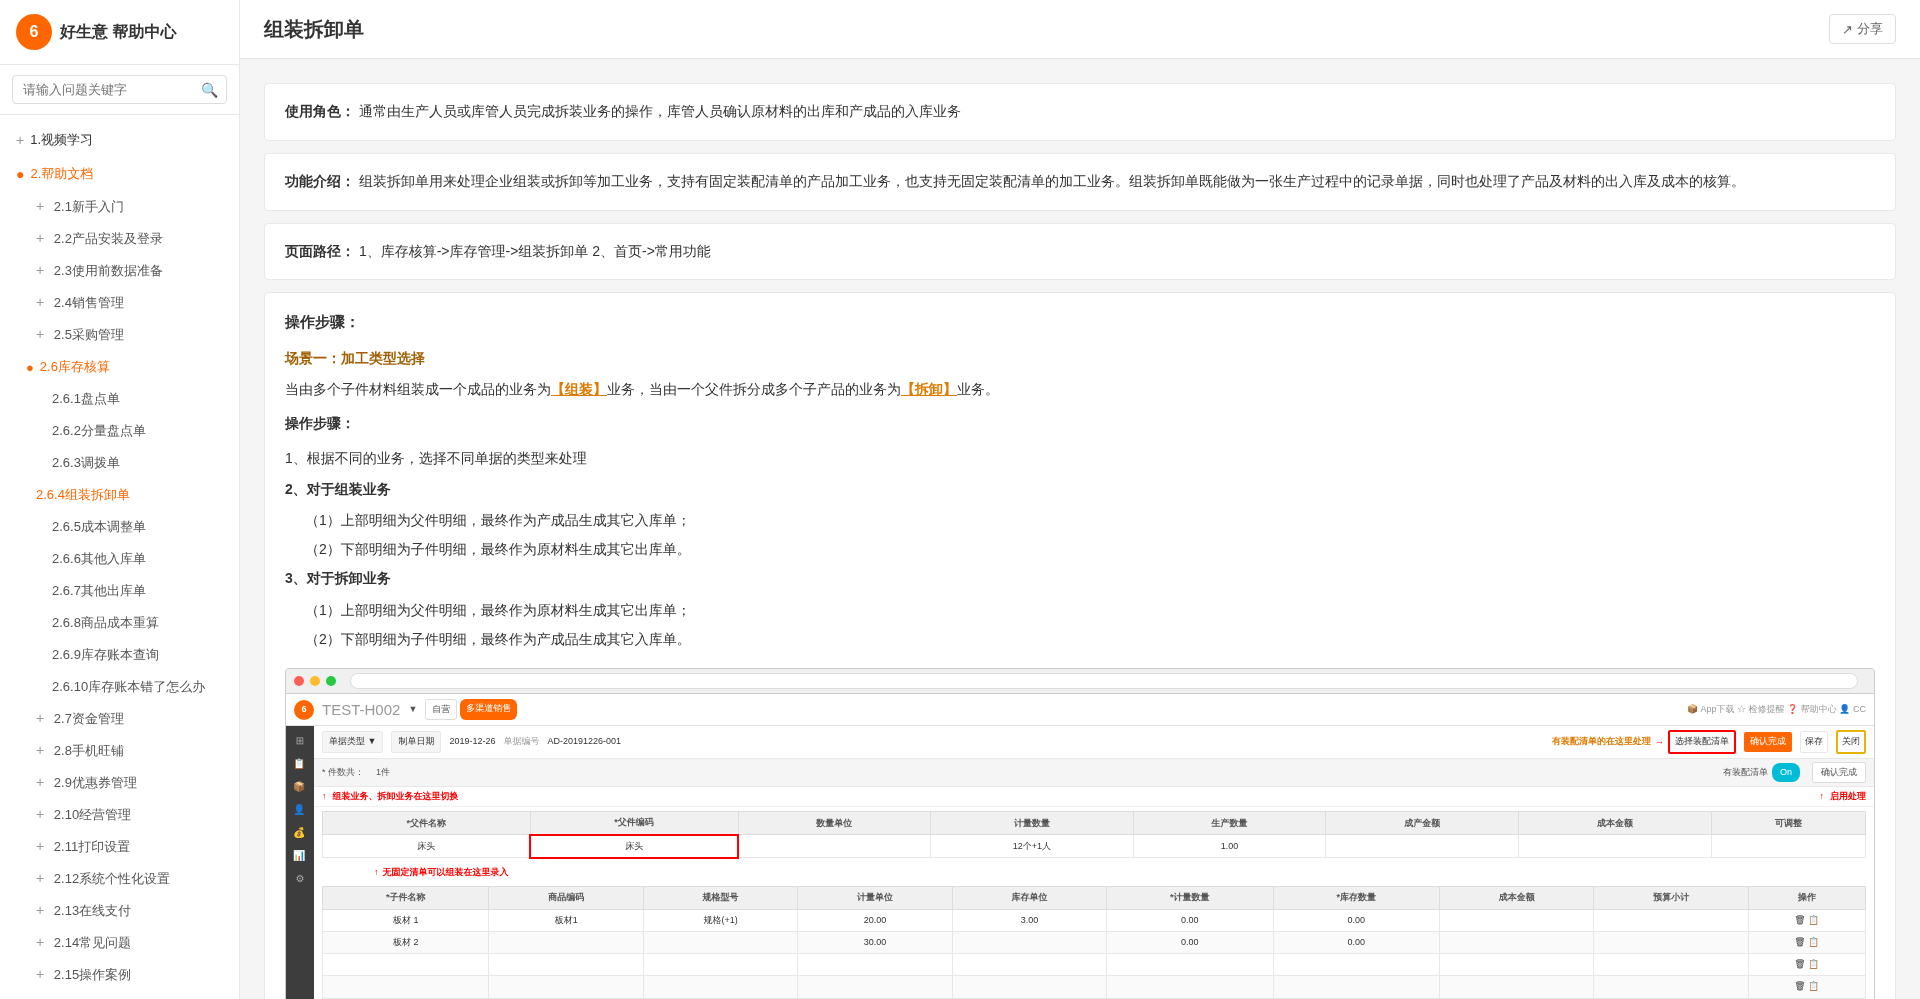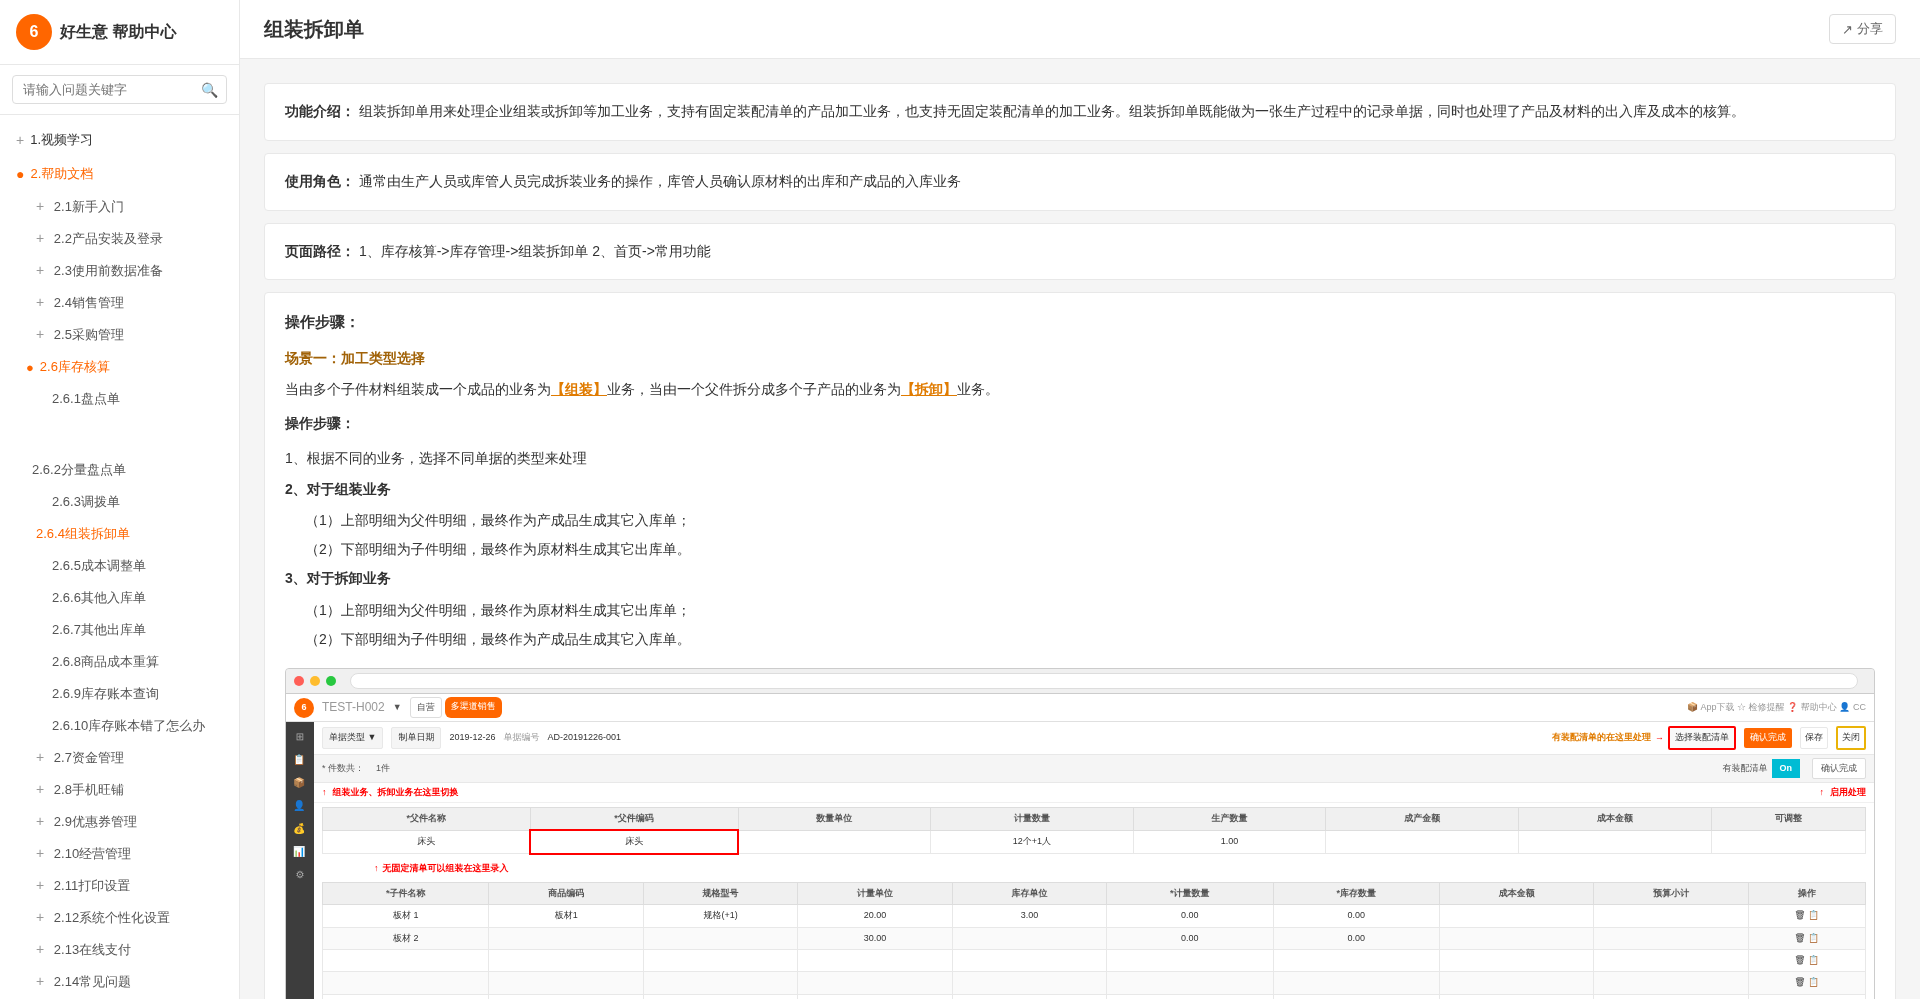--- a/index.html
+++ b/index.html
@@ -101,21 +101,21 @@
         </div>
 
         <div class="nav-sub-group-title active" style="color:#f60;">
           <span style="color:#f60;margin-right:6px;">●</span>
           <span>2.6库存核算</span>
         </div>
         <div style="padding-left:0;">
           <div class="nav-sub-item" style="padding-left:52px;">
             <span>2.6.1盘点单</span>
           </div>
-          <div class="nav-sub-item" style="padding-left:32px;margin-top:39px;">
+          <div class="nav-sub-item" style="padding-left:52px;">
             <span>2.6.2分量盘点单</span>
           </div>
           <div class="nav-sub-item" style="padding-left:52px;">
             <span>2.6.3调拨单</span>
           </div>
           <div class="nav-sub-item active" style="color:#f60;">
             <span>2.6.4组装拆卸单</span>
           </div>
           <div class="nav-sub-item" style="padding-left:52px;">
             <span>2.6.5成本调整单</span>
@@ -181,27 +181,27 @@
   <div class="main-header">
     <h1 class="main-title">组装拆卸单</h1>
     <button class="share-btn">
       <span>↗</span>
       <span>分享</span>
     </button>
   </div>
   <div class="main-content">
 
     <div class="content-card">
+      <span class="label bold">使用角色：</span>
+      <span>通常由生产人员或库管人员完成拆装业务的操作，库管人员确认原材料的出库和产成品的入库业务</span>
+    </div>
+
+    <div class="content-card">
       <span class="label bold">功能介绍：</span>
       <span>组装拆卸单用来处理企业组装或拆卸等加工业务，支持有固定装配清单的产品加工业务，也支持无固定装配清单的加工业务。组装拆卸单既能做为一张生产过程中的记录单据，同时也处理了产品及材料的出入库及成本的核算。</span>
-    </div>
-
-    <div class="content-card">
-      <span class="label bold">使用角色：</span>
-      <span>通常由生产人员或库管人员完成拆装业务的操作，库管人员确认原材料的出库和产成品的入库业务</span>
     </div>
 
     <div class="content-card">
       <span class="label bold">页面路径：</span>
       <span>1、库存核算-&gt;库存管理-&gt;组装拆卸单  2、首页-&gt;常用功能</span>
     </div>
 
     <div class="content-card">
       <div class="section-title">操作步骤：</div>
       <div class="section-sub-title">场景一：加工类型选择</div>
@@ -221,21 +221,21 @@
 
         <div style="background:#f0f0f0;border-bottom:1px solid #ccc;padding:4px 8px;display:flex;align-items:center;gap:6px;">
           <div style="width:10px;height:10px;background:#ff5f57;border-radius:50%;"></div>
           <div style="width:10px;height:10px;background:#febc2e;border-radius:50%;"></div>
           <div style="width:10px;height:10px;background:#28c840;border-radius:50%;"></div>
           <div style="flex:1;background:#fff;border-radius:10px;height:16px;border:1px solid #ddd;margin:0 8px;"></div>
         </div>
 
         <div style="background:#fff;border-bottom:1px solid #e0e0e0;display:flex;align-items:center;padding:3px 8px;gap:8px;font-size:10px;">
           <div class="mock-orange-logo">6</div>
-          <span style="color:#999;font-size:12px;">TEST-H002</span>
+          <span style="color:#999;font-size:15px;">TEST-H002</span>
           <span style="font-size:9px;color:#555;">▼</span>
           <div style="display:flex;gap:3px;">
             <span style="background:#fff;border:1px solid #ddd;border-radius:3px;padding:2px 6px;font-size:9px;color:#555;">自营</span>
             <span style="background:#f60;color:#fff;border-radius:6px;padding:2px 6px;font-size:9px;text-align:center;">多渠道销售</span>
           </div>
           <div style="flex:1;"></div>
           <span style="font-size:9px;color:#999;">📦 App下载  ☆ 检修提醒  ❓ 帮助中心  👤 CC</span>
         </div>
 
         <div style="display:flex;">
@@ -269,21 +269,21 @@
               <span style="border:2px solid #eab308;border-radius:2px;padding:2px 4px;font-size:9px;">关闭</span>
             </div>
 
             <div style="background:#f5f5f5;border-bottom:1px solid #e8e8e8;display:flex;align-items:center;padding:3px 8px;gap:12px;font-size:9px;color:#555;">
               <span>* 件数共：</span>
               <span>1件</span>
               <span style="flex:1;"></span>
 
               <div style="display:flex;align-items:center;gap:4px;">
                 <span style="font-size:9px;color:#555;">有装配清单</span>
-                <span style="background:#00bcd4;color:#fff;border-radius:0;padding:2px 8px;font-size:9px;font-weight:bold;">On</span>
+                <span style="background:#00bcd4;color:#fff;border-radius:8px;padding:2px 8px;font-size:9px;font-weight:normal;">On</span>
               </div>
               <span style="border:1px solid #ddd;border-radius:2px;padding:2px 8px;font-size:9px;background:#fff;">确认完成</span>
             </div>
 
             <div style="background:#fff;padding:2px 8px;font-size:9px;color:red;font-weight:bold;border-bottom:1px solid #f0f0f0;display:flex;align-items:center;gap:6px;">
               <span style="color:red;font-size:9px;">↑</span>
               <span>组装业务、拆卸业务在这里切换</span>
               <div style="flex:1;"></div>
               <span style="color:red;font-size:9px;">↑</span>
               <span>启用处理</span>

